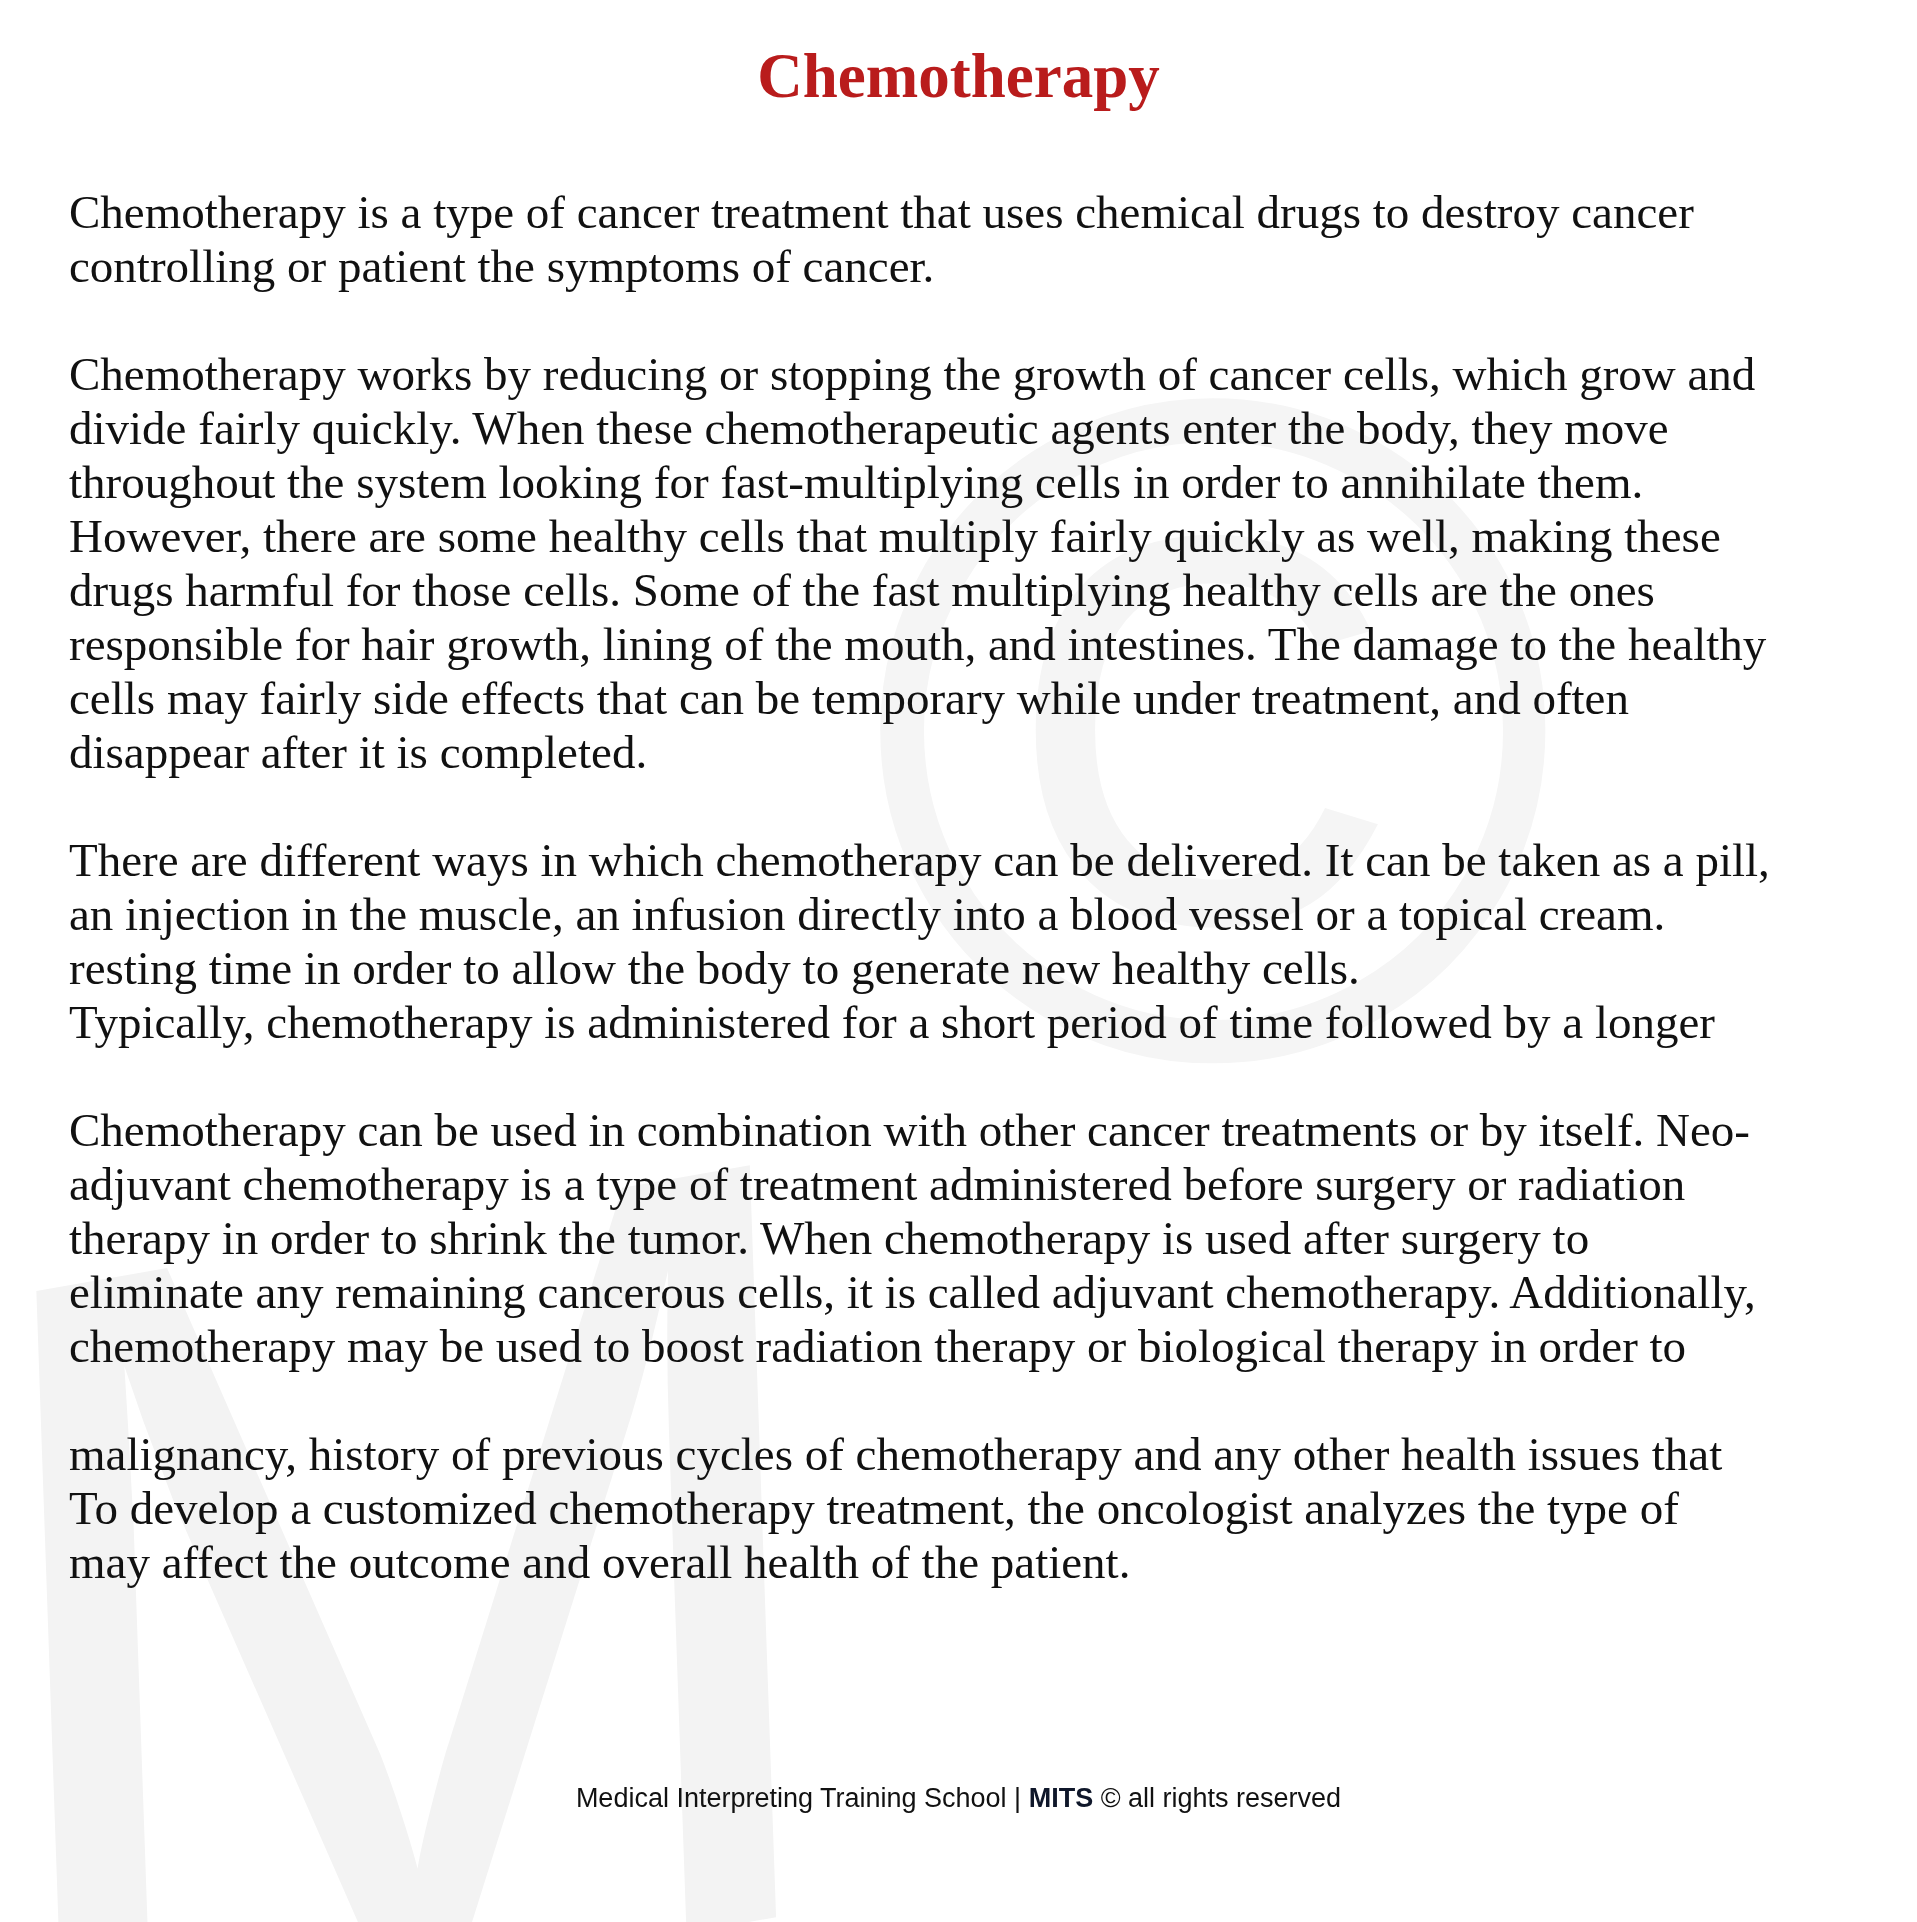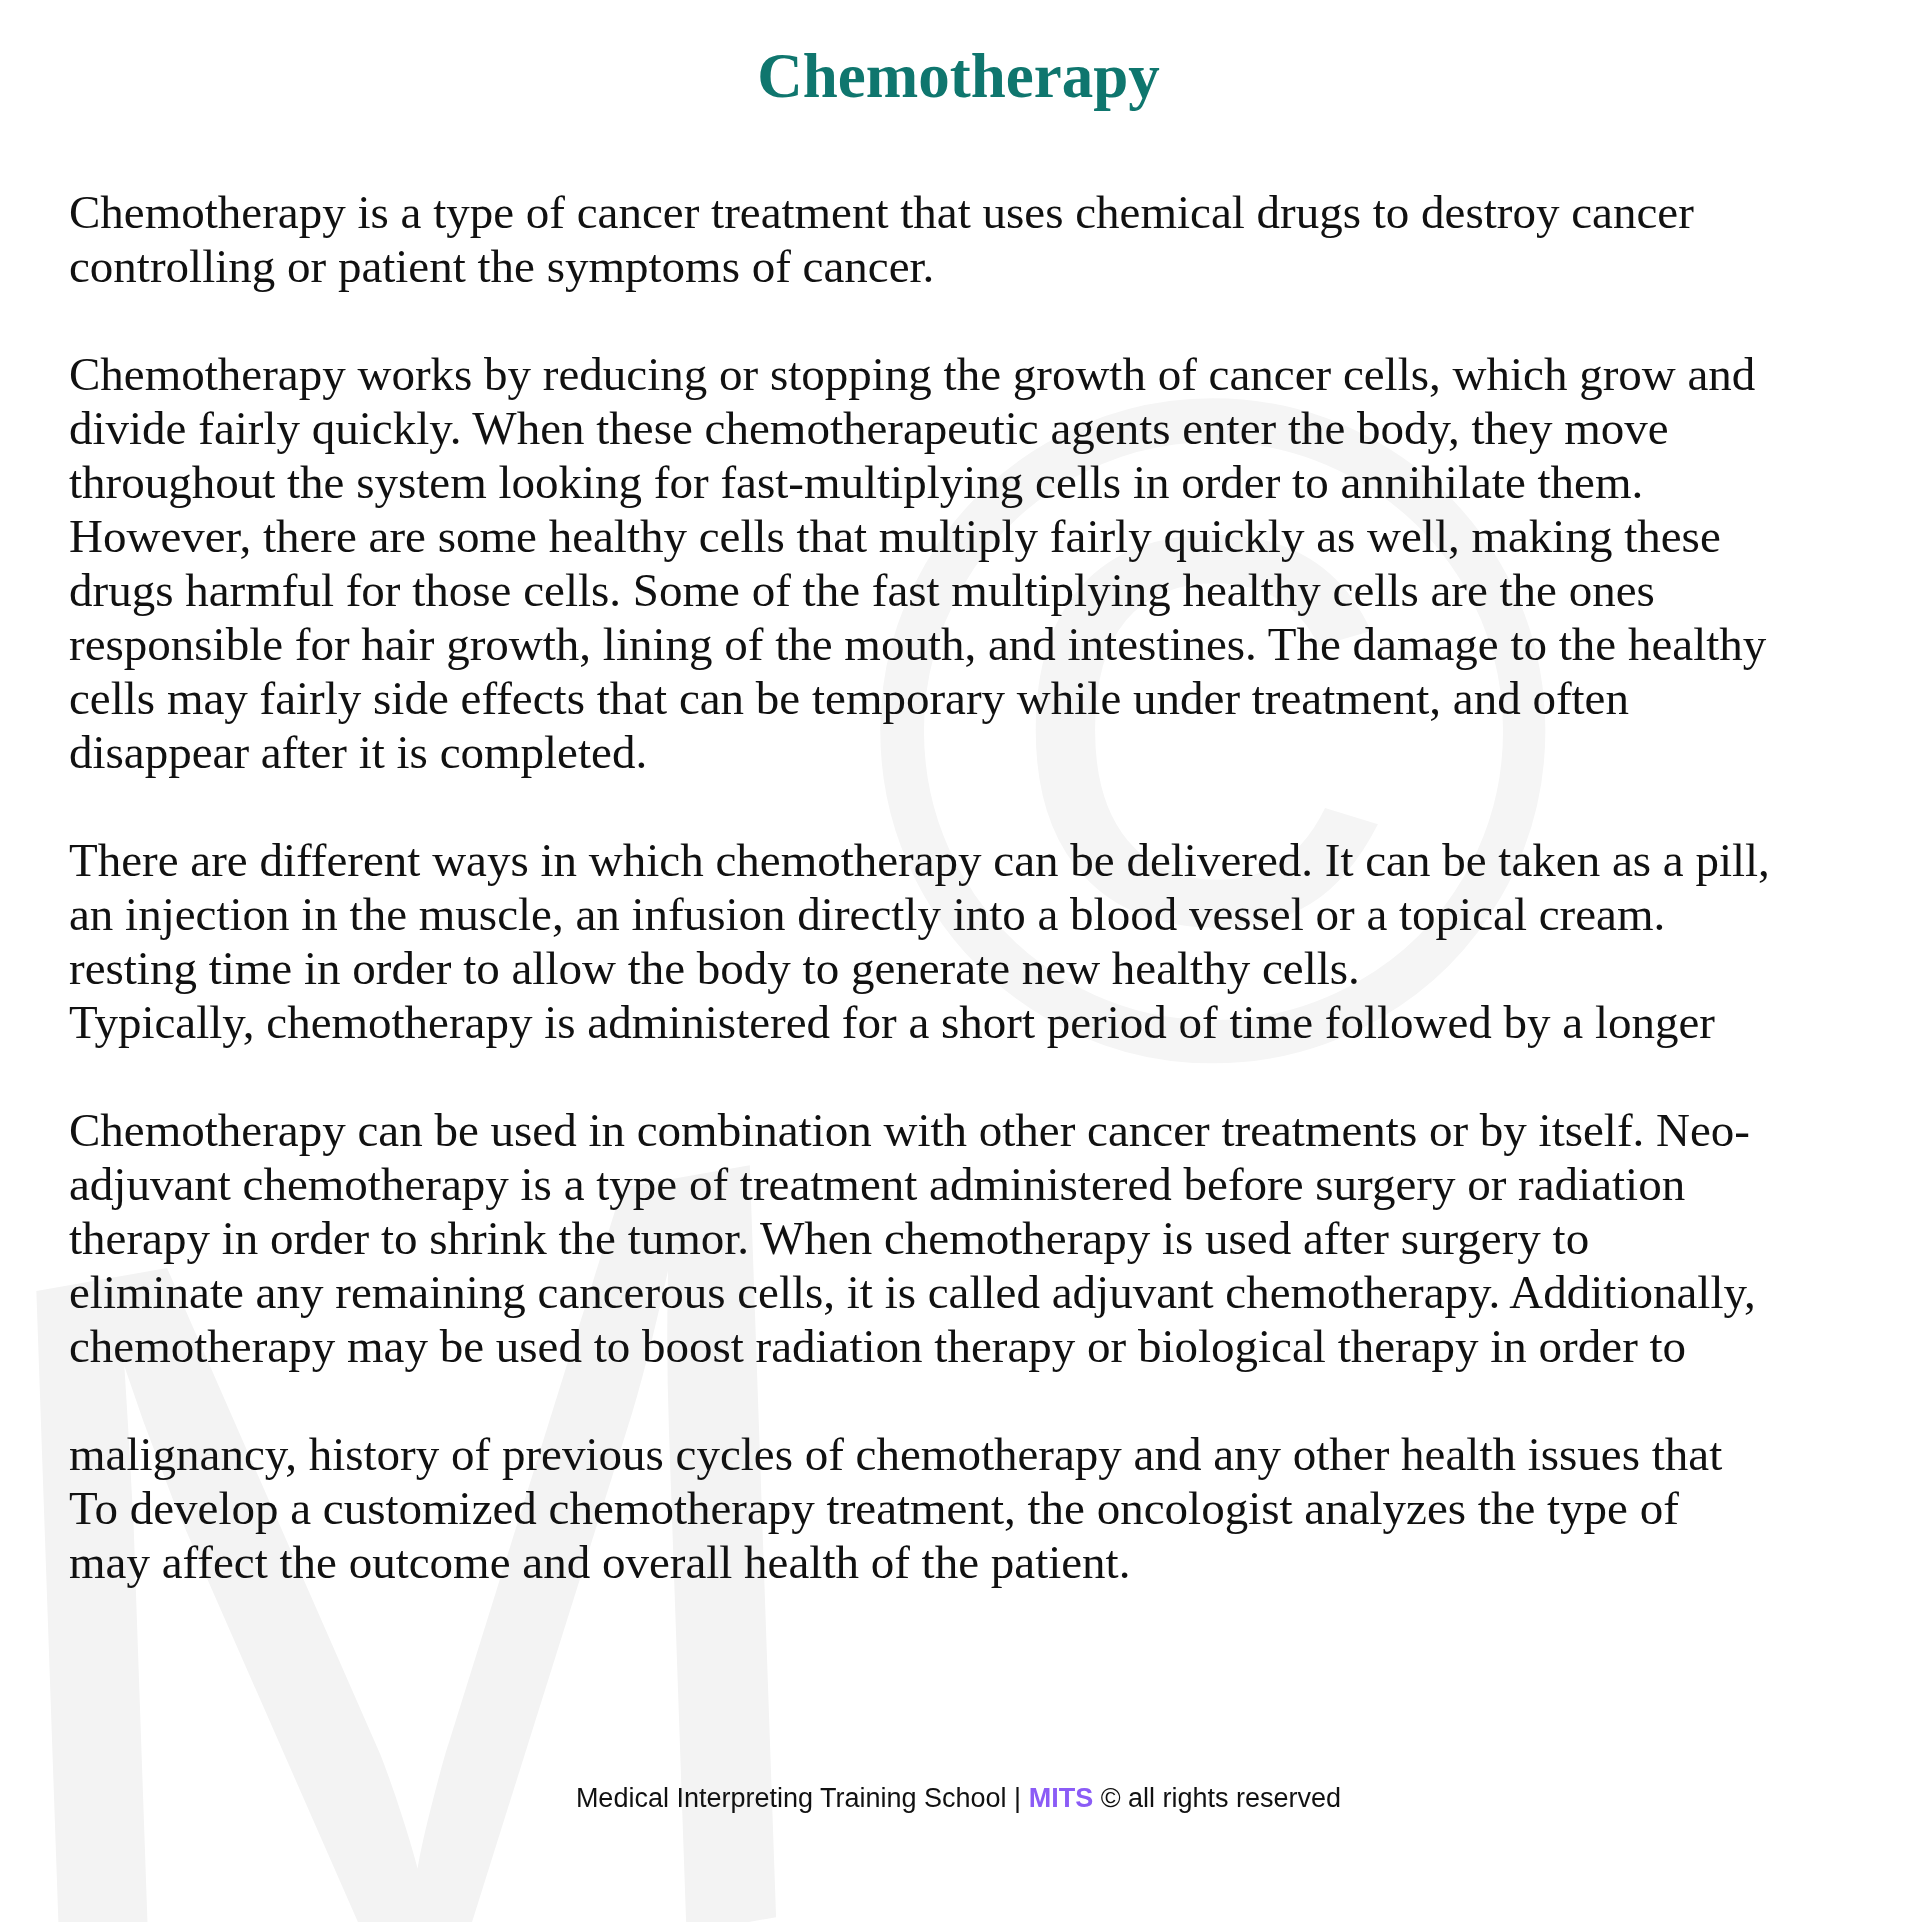--- a/index.html
+++ b/index.html
@@ -44,21 +44,21 @@
     inset: 0;
     z-index: 1;
   }
   .title {
     margin: 0;
     padding-top: 40px;
     font-size: 63px;
     line-height: 72px;
     font-weight: 700;
     text-align: center;
-    color: #0f766e;
+    color: #b91c1c;
     letter-spacing: 0px;
   }
   .body-text {
     margin-left: 69px;
     margin-right: 38px;
   }
   .para { margin: 8px 0 54px 0; }
   .para:first-child { margin-top: 73px; }
   .line {
     font-size: 47px;
@@ -123,17 +123,17 @@
         </div>
         <div class="para">
           <div class="line">malignancy, history of previous cycles of chemotherapy and any other health issues that</div>
           <div class="line">To develop a customized chemotherapy treatment, the oncologist analyzes the type of</div>
           <div class="line">may affect the outcome and overall health of the patient.</div>
         </div>
       </div>
   </div>
 
   <div class="footer">
-    <span>Medical Interpreting Training School | </span><span class="brand" style="color: #8b5cf6;">MITS</span><span> © all rights reserved</span>
+    <span>Medical Interpreting Training School | </span><span class="brand" style="color: #0f172a;">MITS</span><span> © all rights reserved</span>
   </div>
 
 </div>
 
 
 </body></html>

